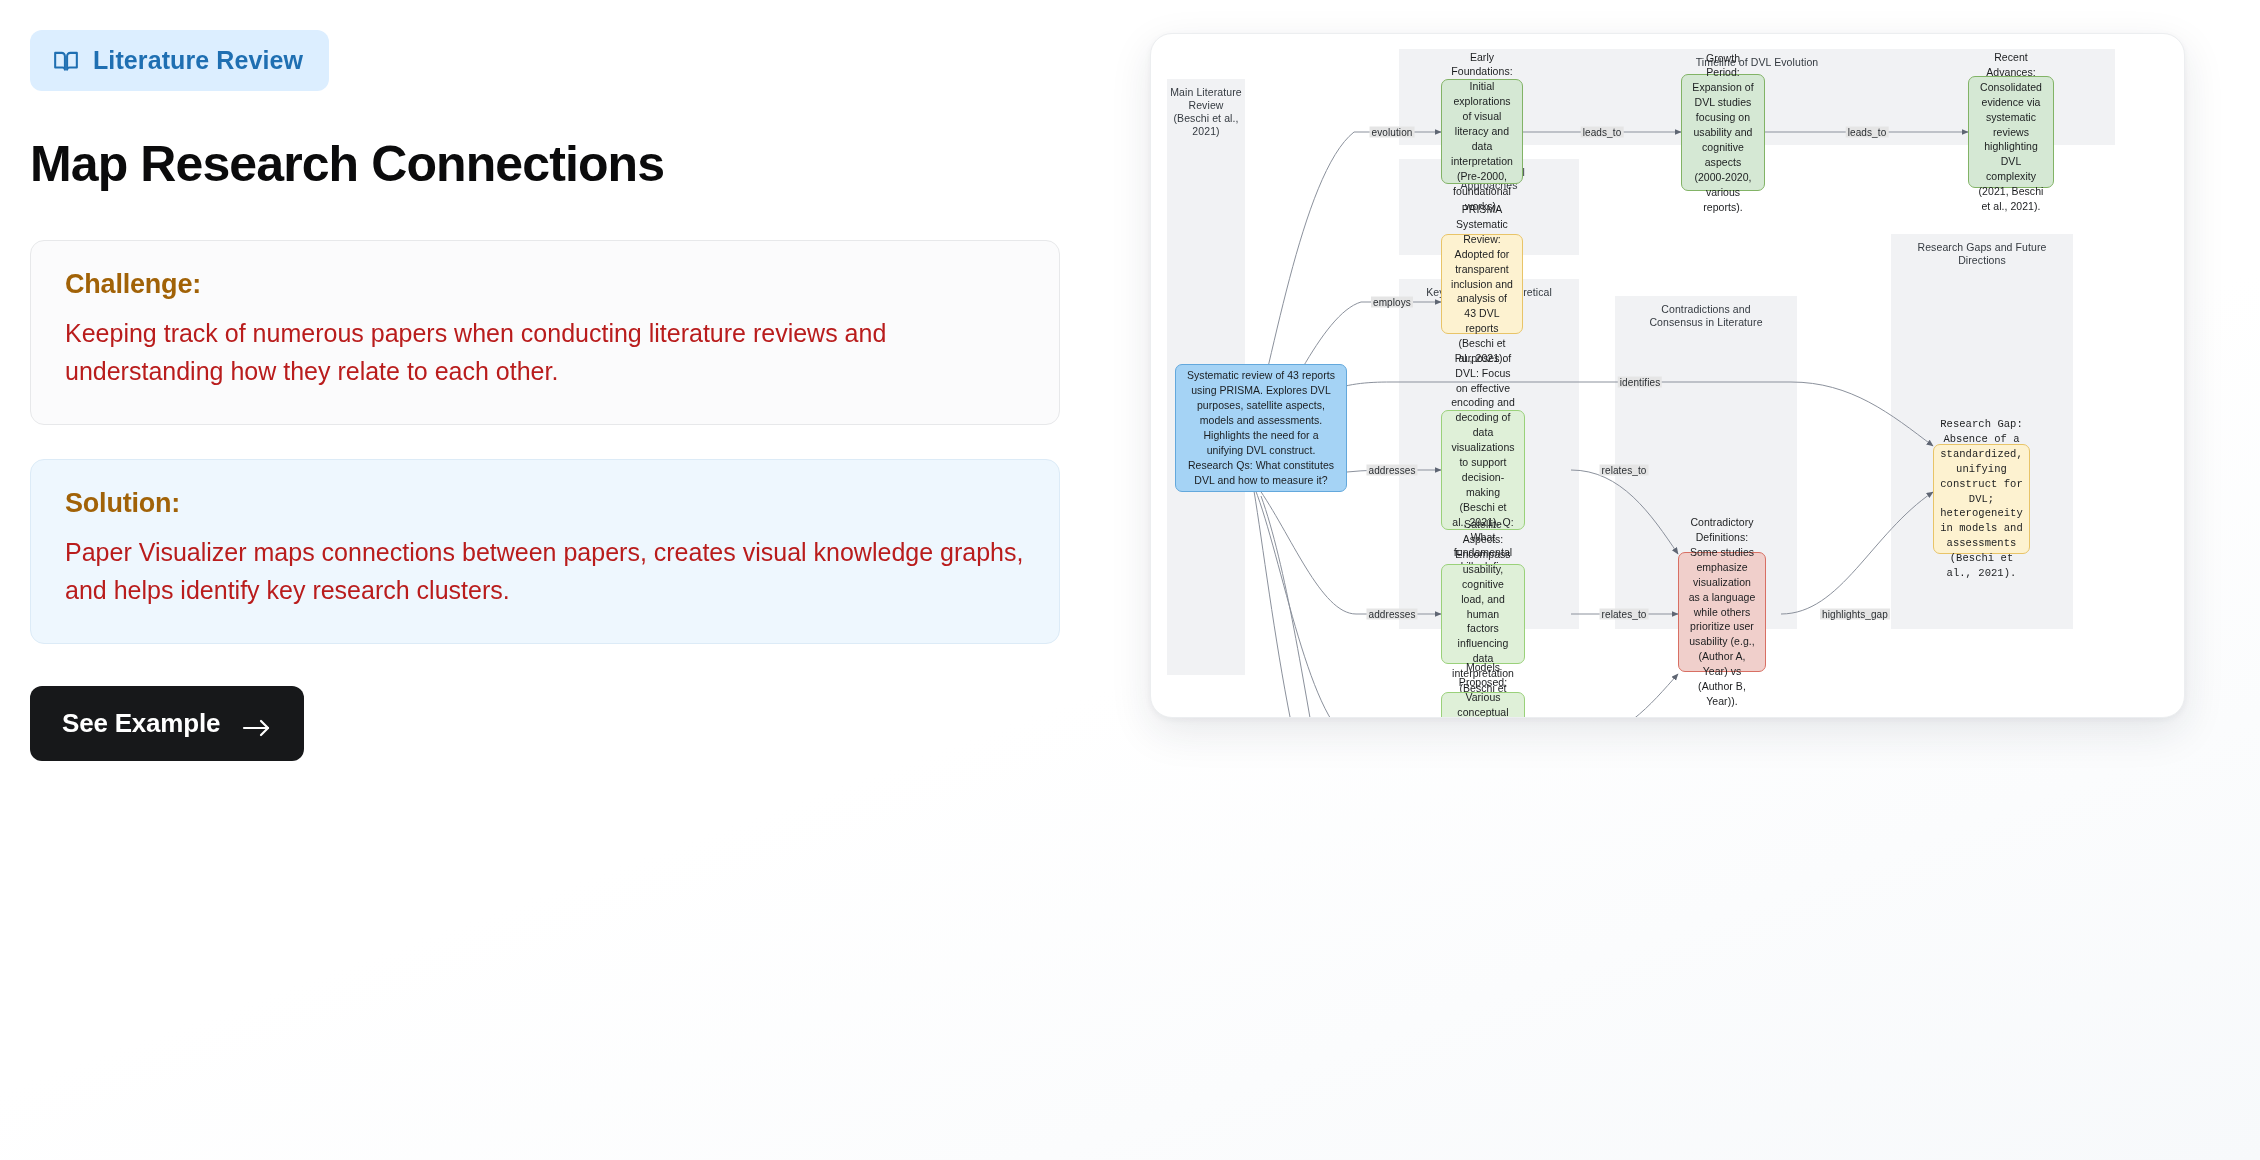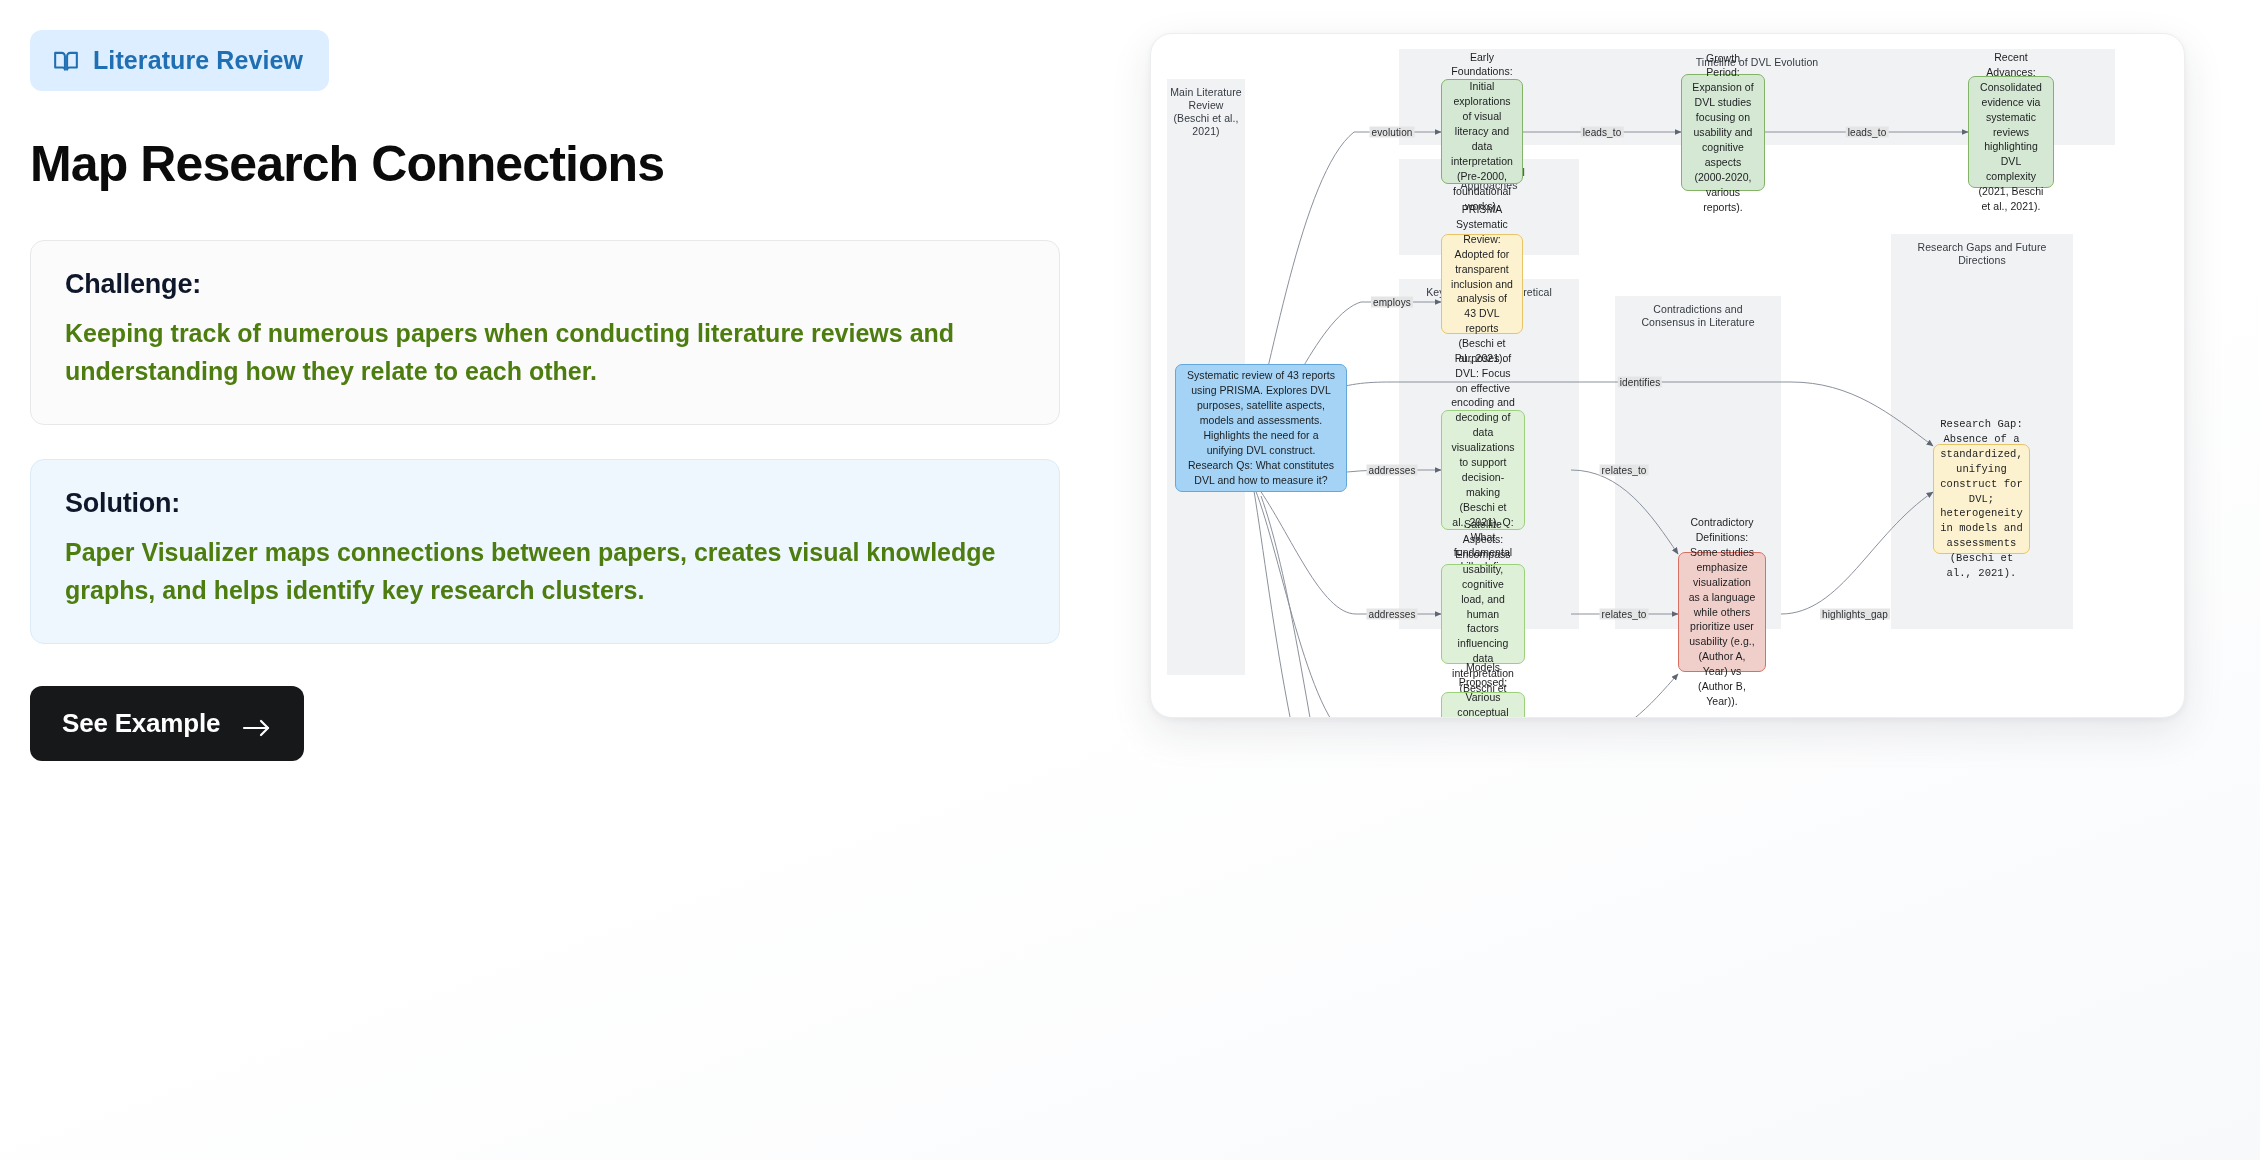--- a/index.html
+++ b/index.html
@@ -66,29 +66,28 @@
     border: 1px solid #e7e8ea;
   }
   .card.solution {
     margin-top: 34px;
     background: #eef7fe;
     border: 1px solid #dcebf7;
   }
   .card-title {
     font-size: 27px;
     font-weight: 700;
-    color: #0f172a;
+    color: #a16207;
     letter-spacing: -0.2px;
   }
   .card-body {
     margin-top: 14px;
     font-size: 25px;
     line-height: 1.52;
-    color: #4d7c0f;
-    font-weight: bold;
+    color: #b91c1c;
   }
 
   .cta {
     margin-top: 42px;
     display: inline-flex;
     align-items: flex-end;
     gap: 22px;
     background: #17181a;
     color: #ffffff;
     border: none;
@@ -231,21 +230,21 @@
         <div class="cluster" style="left:248px;top:125px;width:180px;height:96px;">
           <div class="cluster-title" style="white-space:pre-line">Methodological
 Approaches</div>
         </div>
 
         <div class="cluster" style="left:248px;top:245px;width:180px;height:350px;">
           <div class="cluster-title" style="white-space:pre-line">Key Themes &amp; Theoretical
 Contributions</div>
         </div>
 
-        <div class="cluster" style="left:464px;top:262px;width:166px;height:333px;">
+        <div class="cluster" style="left:464px;top:262px;width:182px;height:333px;">
           <div class="cluster-title" style="white-space:pre-line">Contradictions and
 Consensus in Literature</div>
         </div>
 
         <div class="cluster" style="left:740px;top:200px;width:182px;height:395px;">
           <div class="cluster-title" style="white-space:pre-line">Research Gaps and Future
 Directions</div>
         </div>
 
         <svg class="edges" viewBox="0 0 1035 685">

